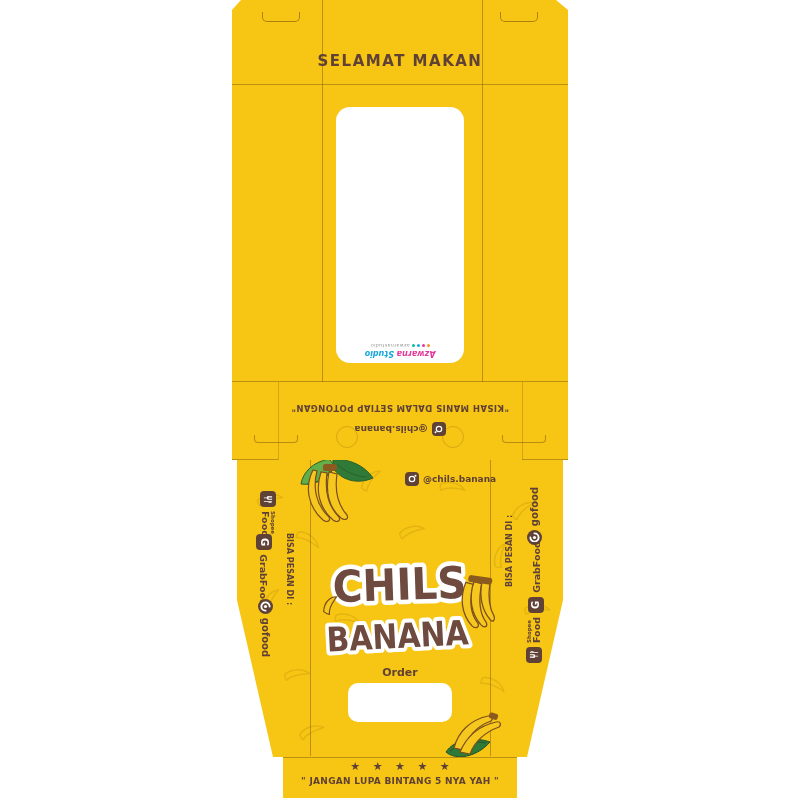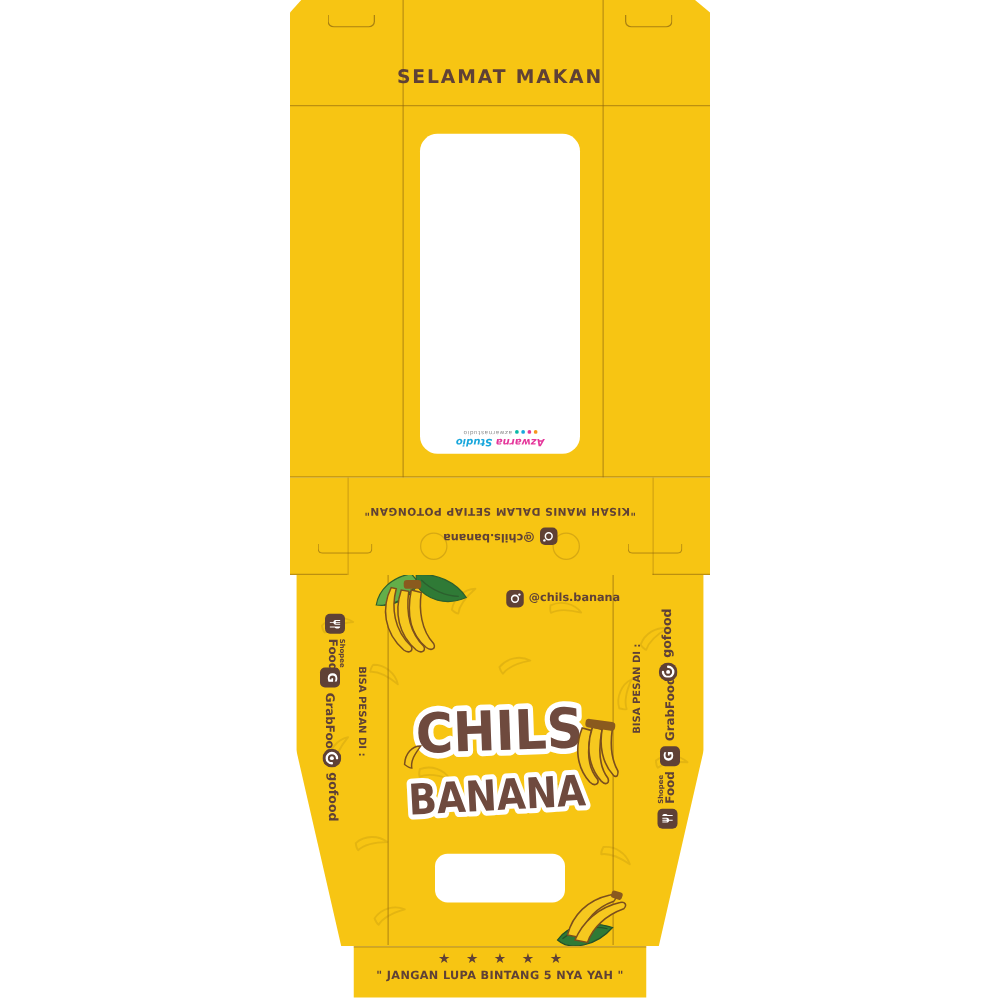--- a/index.html
+++ b/index.html
@@ -215,20 +215,21 @@
       <svg style="position:absolute;left:158px;top:22px;transform:rotate(8deg)" width="42" height="58" viewBox="0 0 42 58">
         <g fill="var(--ban)" stroke="var(--ban-o)" stroke-width="1.3">
           <path d="M8,10 C4,26 8,42 20,52 C24,55 28,53 26,49 C16,40 14,26 16,11 Z"></path>
           <path d="M16,8 C13,24 17,40 29,50 C33,53 36,51 34,47 C25,38 23,24 24,9 Z"></path>
           <path d="M24,7 C23,22 28,36 38,44 C41,46 42,43 41,40 C34,31 32,20 32,8 Z"></path>
         </g>
         <rect x="10" y="2" width="24" height="7" rx="3" fill="#8a5a1e"></rect>
       </svg>
     </div>
 
+    <div class="order-label">Order</div>
     <div class="order-box"></div>
 
     <svg style="position:absolute;left:207px;top:252px" width="60" height="52" viewBox="0 0 60 52">
       <path d="M2,40 C10,28 28,24 46,30 C33,45 12,49 2,40 Z" fill="var(--leaf-d)" stroke="#24512a" stroke-width="1"></path>
       <path d="M6,39 C16,31 30,28 42,31" fill="none" stroke="#24512a" stroke-width="1"></path>
       <g fill="var(--ban)" stroke="var(--ban-o)" stroke-width="1.2">
         <path d="M10,36 C14,20 26,8 44,4 C48,3 50,6 47,9 C33,14 24,24 20,38 Z"></path>
         <path d="M16,40 C22,26 34,14 52,10 C56,9 58,12 55,15 C41,20 30,30 26,42 Z"></path>
       </g>
       <rect x="45" y="1" width="9" height="6" rx="2" fill="#8a5a1e" transform="rotate(18 49 4)"></rect>

